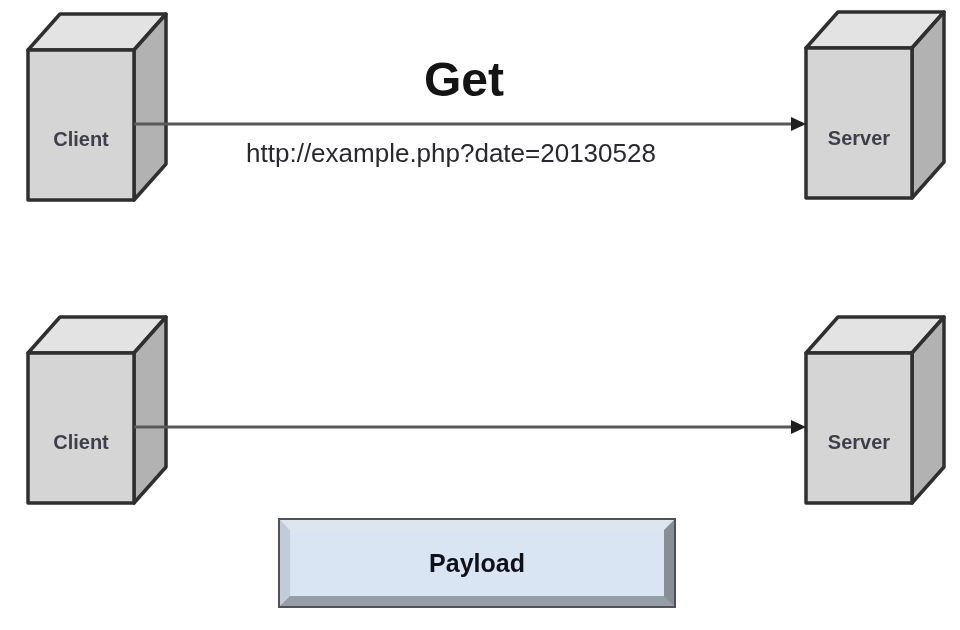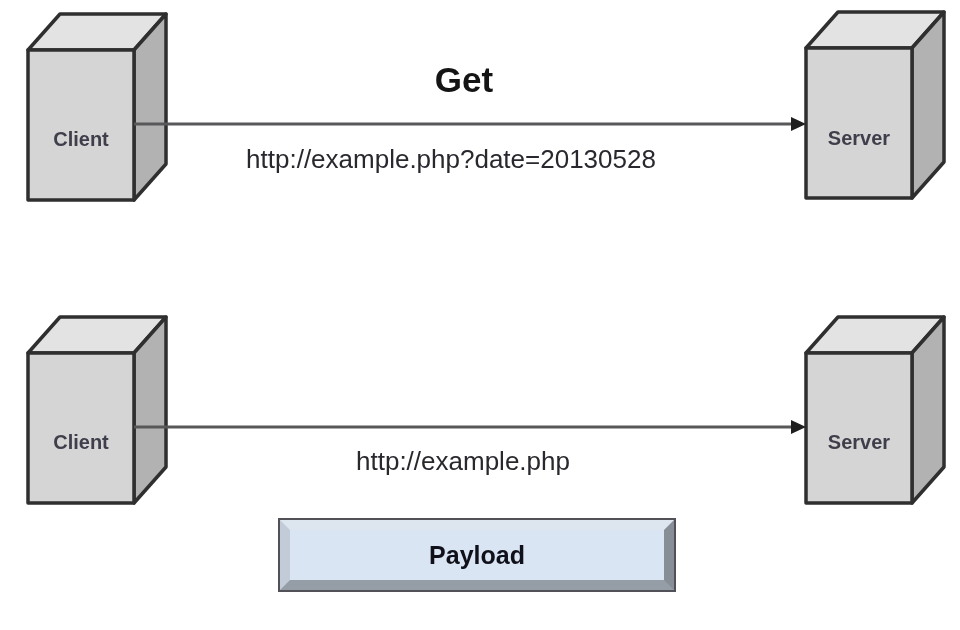--- a/index.html
+++ b/index.html
@@ -33,39 +33,39 @@
     font-size: 20px;
     font-weight: bold;
     color: #3f3f4b;
     line-height: 22px;
     margin-top: 14px;
   }
   .flow-title {
     position: absolute;
     width: 400px;
     text-align: center;
-    font-size: 35px;
+    font-size: 48px;
     font-weight: bold;
     color: #141414;
     line-height: 42px;
   }
   .flow-url {
     position: absolute;
     width: 440px;
     text-align: center;
     font-size: 26px;
     color: #28282e;
     line-height: 30px;
   }
   .payload-button {
     position: absolute;
     left: 280px;
     top: 520px;
     width: 394px;
-    height: 70px;
+    height: 86px;
     box-sizing: border-box;
     background: #d9e5f3;
     border: 10px solid;
     border-color: #dde5ef #878e96 #959da7 #c2ccd8;
     outline: 2px solid #515157;
     display: flex;
     align-items: center;
     justify-content: center;
     font-size: 25px;
     font-weight: bold;
@@ -105,25 +105,24 @@
       <line class="arrow-line" x1="134" y1="124" x2="793" y2="124"></line>
       <polygon class="arrow-head" points="791,117 806,124 791,131"></polygon>
     </g>
     <g>
       <line class="arrow-line" x1="134" y1="427" x2="793" y2="427"></line>
       <polygon class="arrow-head" points="791,420 806,427 791,434"></polygon>
     </g>
   </svg>
 
   <div class="flow-title" style="left:264px; top:59px;">Get</div>
-  <div class="flow-url" style="left:231px; top:144px;">http://example.php?date=20130528</div>
+  <div class="flow-url" style="left:231px; top:138px;">http://example.php?date=20130528</div>
   <div class="node-label" style="left:28px; top:114px;">Client</div>
   <div class="node-label" style="left:806px; top:113px;">Server</div>
 
-  <div class="flow-url" style="left:243px; top:446px;">http://example.php</div>
   <div class="node-label" style="left:28px; top:417px;">Client</div>
   <div class="node-label" style="left:806px; top:417px;">Server</div>
 
   <div class="payload-button">
     <span>Payload</span>
   </div>
 
 </div>
 
 </body></html>

